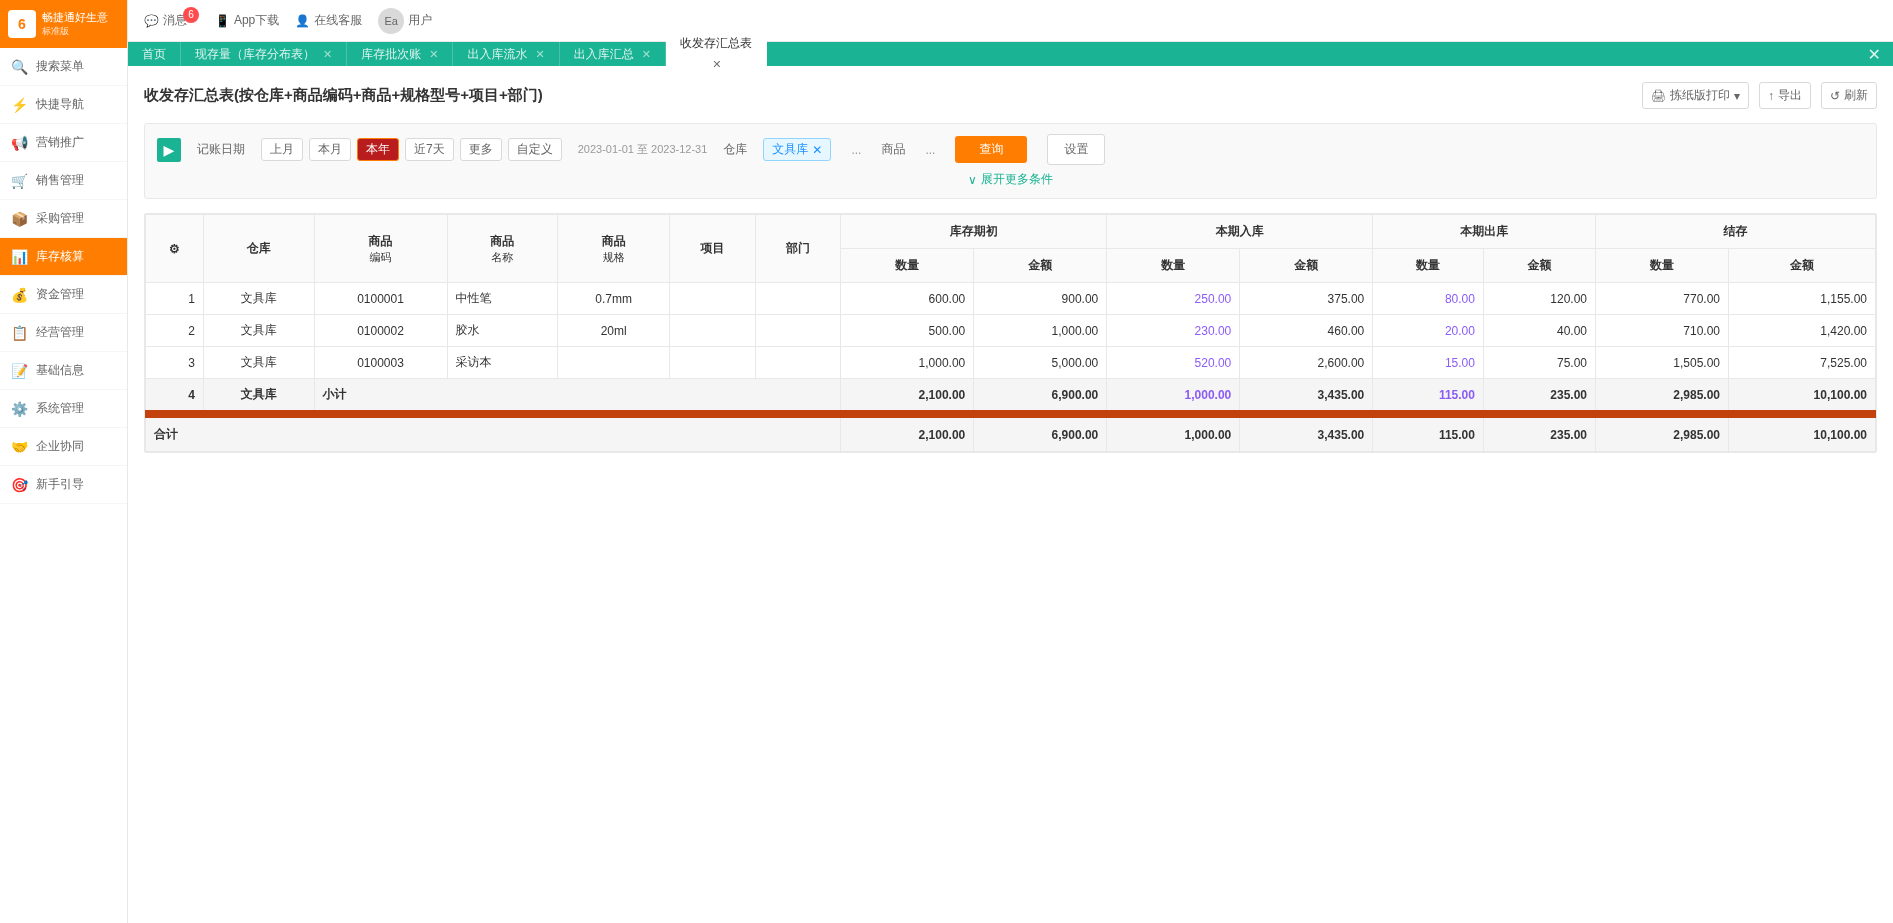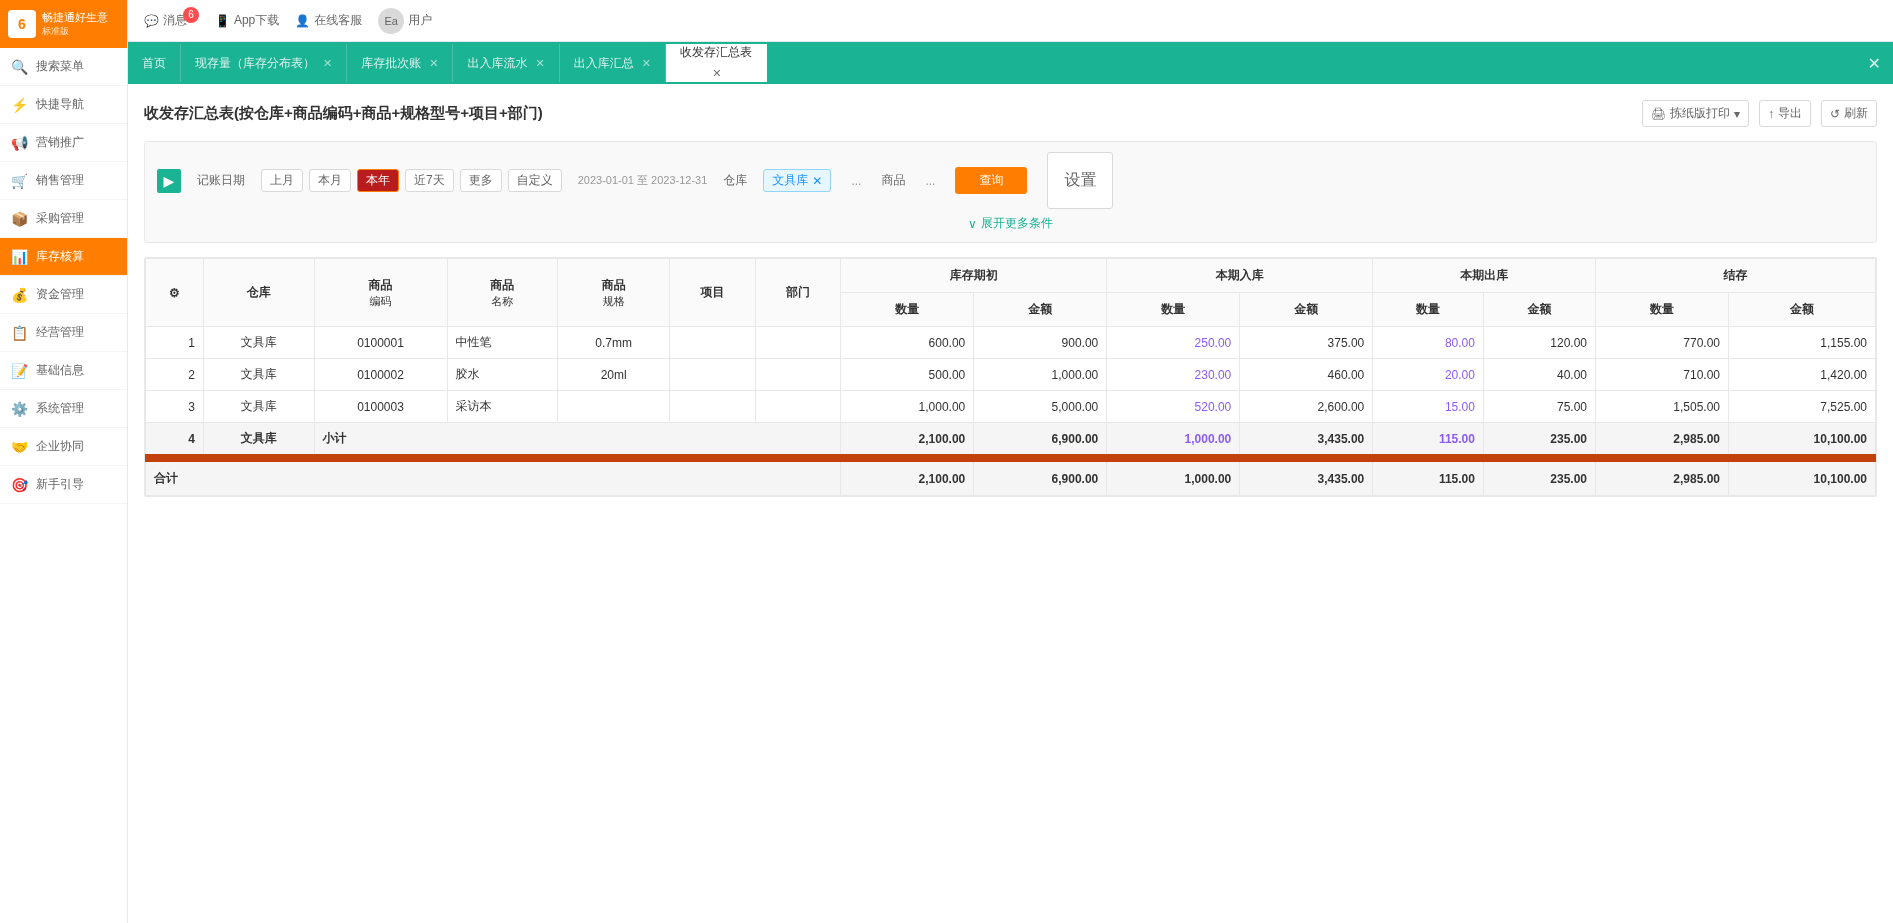--- a/index.html
+++ b/index.html
@@ -27,21 +27,21 @@
     .top-header { background: #fff; border-bottom: 1px solid #e8e8e8; padding: 0 16px; height: 42px; display: flex; align-items: center; justify-content: space-between; flex-shrink: 0; }
     .header-left { display: flex; align-items: center; gap: 12px; }
     .system-title-select { display: flex; align-items: center; gap: 4px; cursor: pointer; }
     .header-btn { background: #ff7d00; color: #fff; border: none; padding: 5px 14px; border-radius: 4px; cursor: pointer; font-size: 12px; }
     .header-right { display: flex; align-items: center; gap: 16px; color: #666; font-size: 12px; }
     .header-right-item { display: flex; align-items: center; gap: 4px; cursor: pointer; }
     .badge { background: #ff4d4f; color: #fff; border-radius: 50%; width: 16px; height: 16px; font-size: 10px; display: flex; align-items: center; justify-content: center; position: relative; top: -6px; left: -8px; margin-right: -8px; }
     .user-avatar { width: 26px; height: 26px; border-radius: 50%; background: #d9d9d9; display: flex; align-items: center; justify-content: center; font-size: 11px; color: #666; }
 
     
-    .tab-bar { background: #1ab394; display: flex; align-items: center; padding: 0; flex-shrink: 0; height: 42px; }
+    .tab-bar { background: #1ab394; display: flex; align-items: center; padding: 0; flex-shrink: 0; height: 24px; }
     .tab { display: flex; align-items: center; gap: 6px; padding: 0 14px; height: 38px; color: rgba(255,255,255,0.85); cursor: pointer; font-size: 12px; border-right: 1px solid rgba(255,255,255,0.2); }
     .tab.active { background: #fff; color: #333; border-bottom: none; flex-direction: column; }
     .tab-close { font-size: 11px; opacity: 0.7; margin-left: 2px; }
     .tab-bar-close { margin-left: auto; padding: 0 12px; color: rgba(255,255,255,0.85); cursor: pointer; font-size: 16px; }
 
     
     .page-area { flex: 1; overflow-y: auto; padding: 0; background: #f0f2f5; }
     .page-inner { background: #fff; margin: 0; padding: 16px; min-height: 100%; }
 
     
@@ -56,21 +56,21 @@
     .filter-label { color: #666; white-space: nowrap; }
     .date-filters { display: flex; align-items: center; gap: 6px; }
     .date-btn { padding: 2px 8px; border: 1px solid #d9d9d9; border-radius: 3px; cursor: pointer; color: #666; background: #fff; font-size: 12px; }
     .date-btn.active { background: #b91c1c; color: #fff; border-color: #ff7d00; }
     .date-range { color: #999; font-size: 11px; }
     .filter-tag { display: flex; align-items: center; gap: 4px; background: #e6f7ff; border: 1px solid #91d5ff; border-radius: 3px; padding: 2px 8px; color: #1890ff; font-size: 12px; }
     .filter-tag-close { cursor: pointer; }
     .filter-ellipsis { color: #999; cursor: pointer; padding: 0 4px; }
     .expand-btn { display: flex; align-items: center; gap: 4px; color: #1ab394; cursor: pointer; font-size: 12px; margin-top: 4px; justify-content: center; }
     .query-btn { background: #ff7d00; color: #fff; border: none; padding: 5px 24px; border-radius: 3px; cursor: pointer; font-size: 12px; }
-    .setting-btn { background: #fff; color: #666; border: 1px solid #d9d9d9; padding: 17px 16px; border-radius: 3px; cursor: pointer; font-size: 16px; margin-left: 4px; }
+    .setting-btn { background: #fff; color: #666; border: 1px solid #d9d9d9; padding: 6px 16px; border-radius: 3px; cursor: pointer; font-size: 12px; margin-left: 4px; }
     .filter-toggle { width: 24px; height: 24px; background: #1ab394; color: #fff; border: none; cursor: pointer; display: flex; align-items: center; justify-content: center; border-radius: 2px; font-size: 14px; flex-shrink: 0; }
 
     
     .table-container { border: 1px solid #e8e8e8; border-radius: 2px; overflow: hidden; }
 
     table { width: 100%; border-collapse: collapse; }
     thead tr { background: #fafafa; }
     thead th { padding: 8px 8px; text-align: center; font-weight: 600; color: #333; border: 1px solid #e8e8e8; font-size: 12px; white-space: nowrap; }
     tbody tr { border-bottom: 1px solid #e8e8e8; }
     tbody tr.subtotal { background: #f5f5f5; font-weight: bold; }

